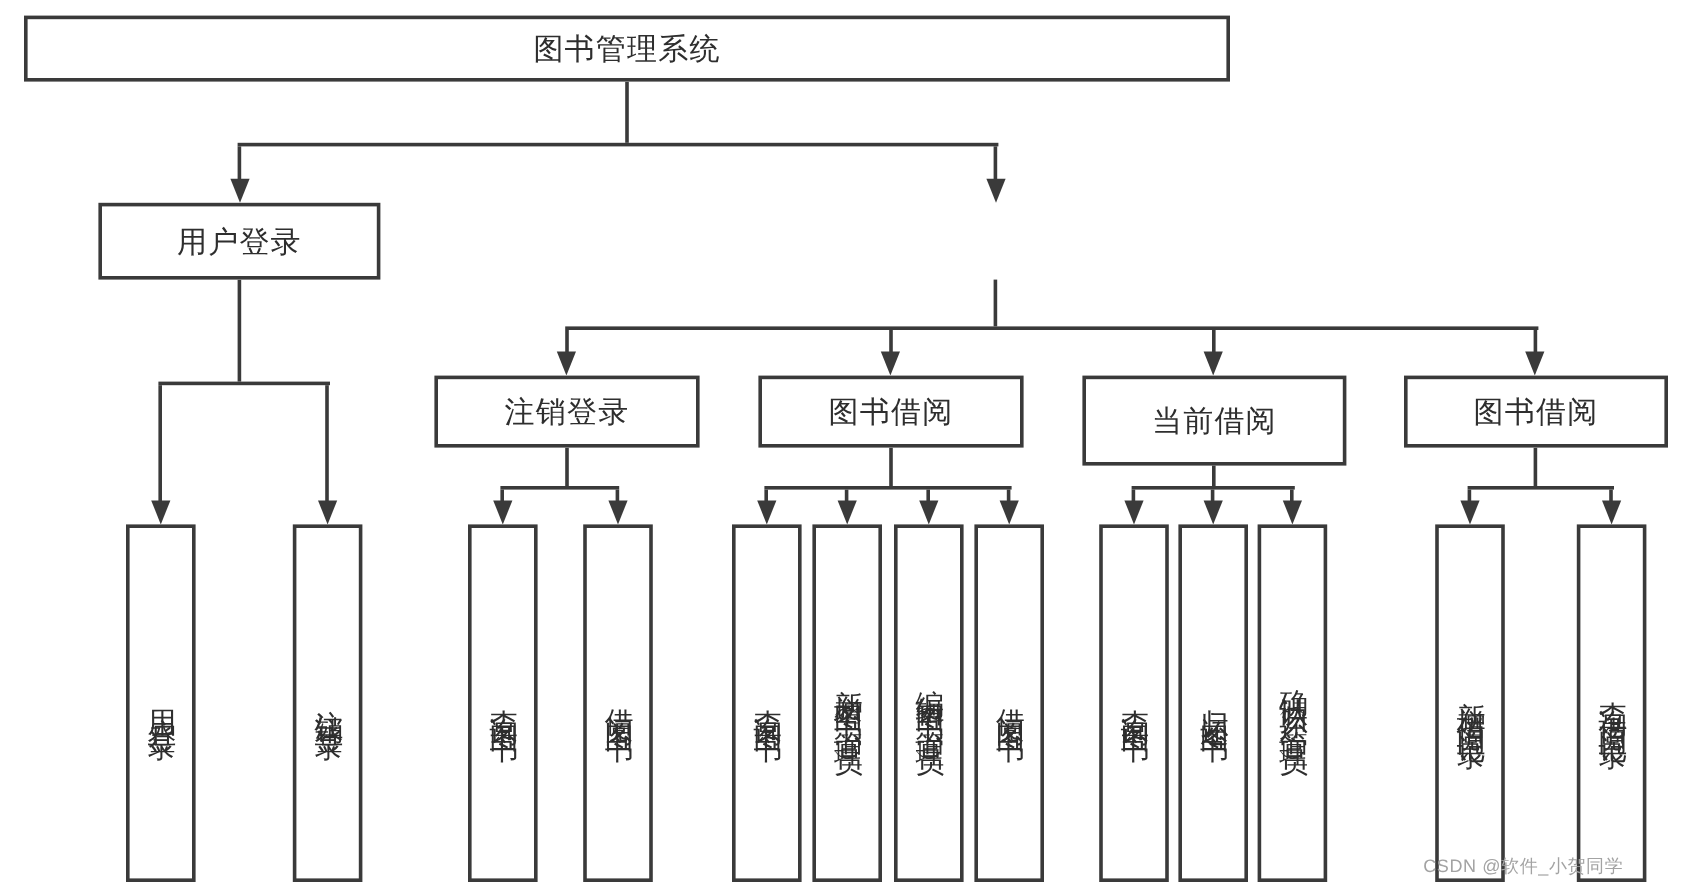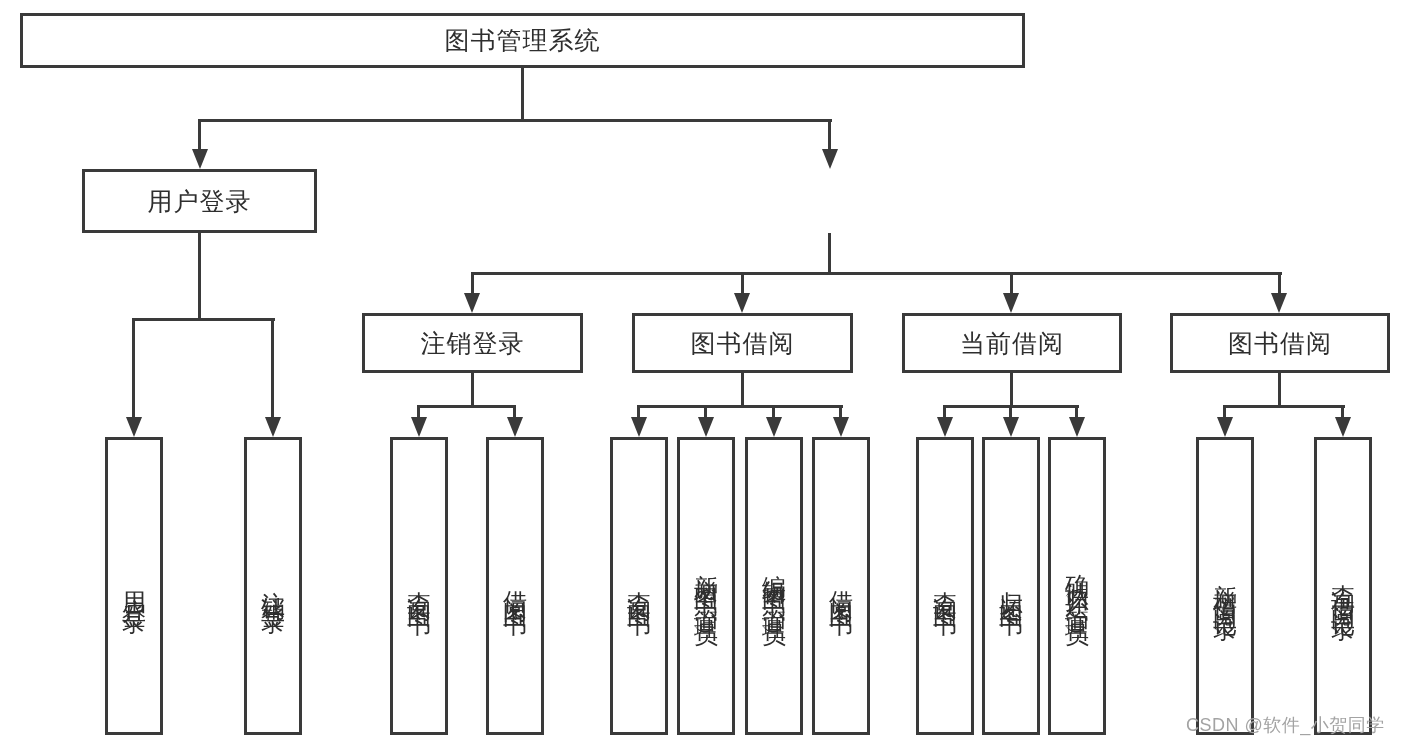--- a/index.html
+++ b/index.html
@@ -18,21 +18,21 @@
     writing-mode:vertical-rl; font-size:24px; letter-spacing:7px;
     line-height:1; white-space:nowrap;
   }
   .ln { position:absolute; background:#3a3a3a; }
   .ar {
     position:absolute; width:0; height:0;
     border-left:8px solid transparent; border-right:8px solid transparent;
     border-top:20px solid #3a3a3a;
   }
   .watermark {
-    position:absolute; left:1186px; top:713px; font-size:18px;
+    position:absolute; left:1186px; top:713px; font-size:15px;
     color:#a3a3a3; letter-spacing:0.5px; white-space:nowrap;
   }
 </style>
 </head>
 <body>
 
 <div class="canvas">
 
   <div class="ln" style="left:521px;top:68px;width:3px;height:51px"></div>
   <div class="ln" style="left:198px;top:119px;width:634px;height:3px"></div>
@@ -100,21 +100,21 @@
   <div class="box" style="left:82px;top:169px;width:235px;height:64px">
     <span class="hlabel">用户登录</span>
   </div>
 
   <div class="box" style="left:362px;top:313px;width:221px;height:60px">
     <span class="hlabel">注销登录</span>
   </div>
   <div class="box" style="left:632px;top:313px;width:221px;height:60px">
     <span class="hlabel">图书借阅</span>
   </div>
-  <div class="box" style="left:902px;top:313px;width:220px;height:60px">
+  <div class="box" style="left:902px;top:313px;width:220px;height:75px">
     <span class="hlabel">当前借阅</span>
   </div>
   <div class="box" style="left:1170px;top:313px;width:220px;height:60px">
     <span class="hlabel">图书借阅</span>
   </div>
 
   <div class="box vwrap" style="left:105px;top:437px;width:58px;height:298px">
     <span class="vlabel">用户登录</span>
   </div>
   <div class="box vwrap" style="left:244px;top:437px;width:58px;height:298px">

